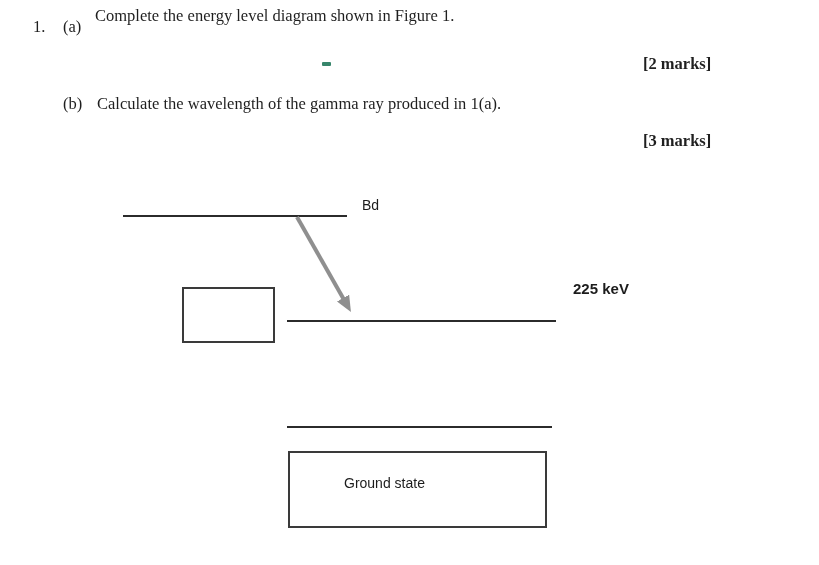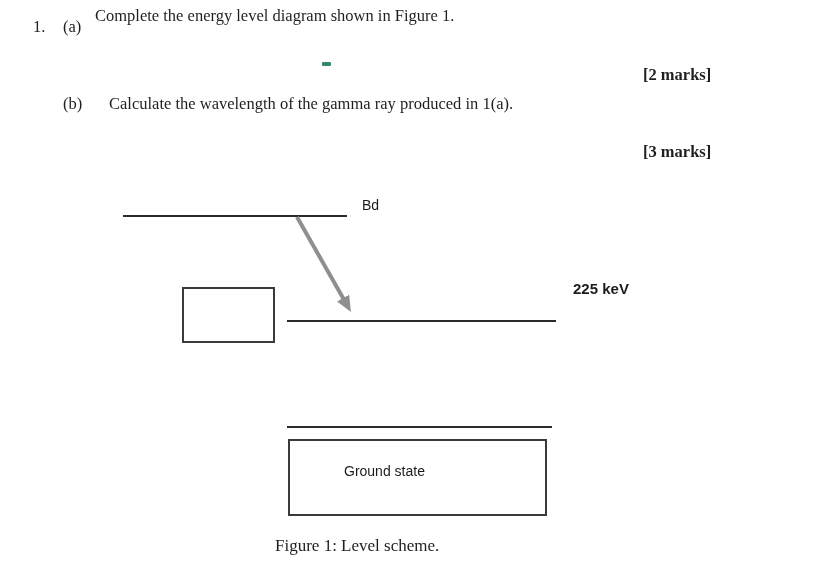--- a/index.html
+++ b/index.html
@@ -21,21 +21,20 @@
     line-height: 1.2;
     color: #1f1f1f;
     white-space: nowrap;
   }
   .marks {
     font-family: "Liberation Serif", serif;
     font-weight: bold;
     font-size: 16.5px;
     color: #1f1f1f;
     white-space: nowrap;
-    margin-top: 11px;
   }
 
   
   .pen-mark {
     width: 9px; height: 4px;
     background: #37866b;
     border-radius: 1px;
   }
 
   
@@ -57,20 +56,21 @@
   }
   .empty-box {
     width: 93px; height: 56px;
     border: 2px solid #3a3a3a;
     background: #ffffff;
   }
   .ground-box {
     width: 259px; height: 77px;
     border: 2px solid #3a3a3a;
     background: #ffffff;
+    margin-top: 12px;
   }
   .caption {
     font-family: "Liberation Serif", serif;
     font-size: 17px;
     color: #1f1f1f;
     white-space: nowrap;
   }
 </style>
 </head>
 <body>
@@ -80,21 +80,21 @@
 <span class="abs qtext" style="left:63px; top:17px;">(a)</span>
 
 <span class="abs qtext" style="left:95px; top:6px;">Complete the energy level diagram shown in Figure 1.</span>
 
 <div class="abs pen-mark" style="left:322px; top:62px;"></div>
 
 <span class="abs marks" style="left:643px; top:54px;">[2 marks]</span>
 
 <span class="abs qtext" style="left:63px; top:94px;">(b)</span>
 
-<span class="abs qtext" style="left:97px; top:94px;margin-left:12px;">Calculate the wavelength of the gamma ray produced in 1(a).</span>
+<span class="abs qtext" style="left:97px; top:94px;">Calculate the wavelength of the gamma ray produced in 1(a).</span>
 
 <span class="abs marks" style="left:643px; top:131px;">[3 marks]</span>
 
 <div class="abs" style="left:0; top:0; width:698px; height:565px; pointer-events:none;">
 
   <div class="abs level-line" style="left:123px; top:215px; width:224px;"></div>
 
   <span class="abs diagram-label" style="left:362px; top:197px;">Bd</span>
 
   <svg class="abs" style="left:285px; top:208px;" width="90" height="120">
@@ -111,14 +111,13 @@
   <div class="abs level-line" style="left:287px; top:320px; width:269px;"></div>
 
   <span class="abs kev-label" style="left:573px; top:280px;font-weight:bold;">225 keV</span>
 
   <div class="abs level-line" style="left:287px; top:426px; width:265px;"></div>
 
   <div class="abs ground-box" style="left:288px; top:439px;">
     <span class="abs diagram-label" style="left:54px; top:22px;">Ground state</span>
   </div>
 
-  <span class="abs caption" style="left:275px; top:536px;">Figure 1: Level scheme.</span>
 </div>
 
 </body></html>

